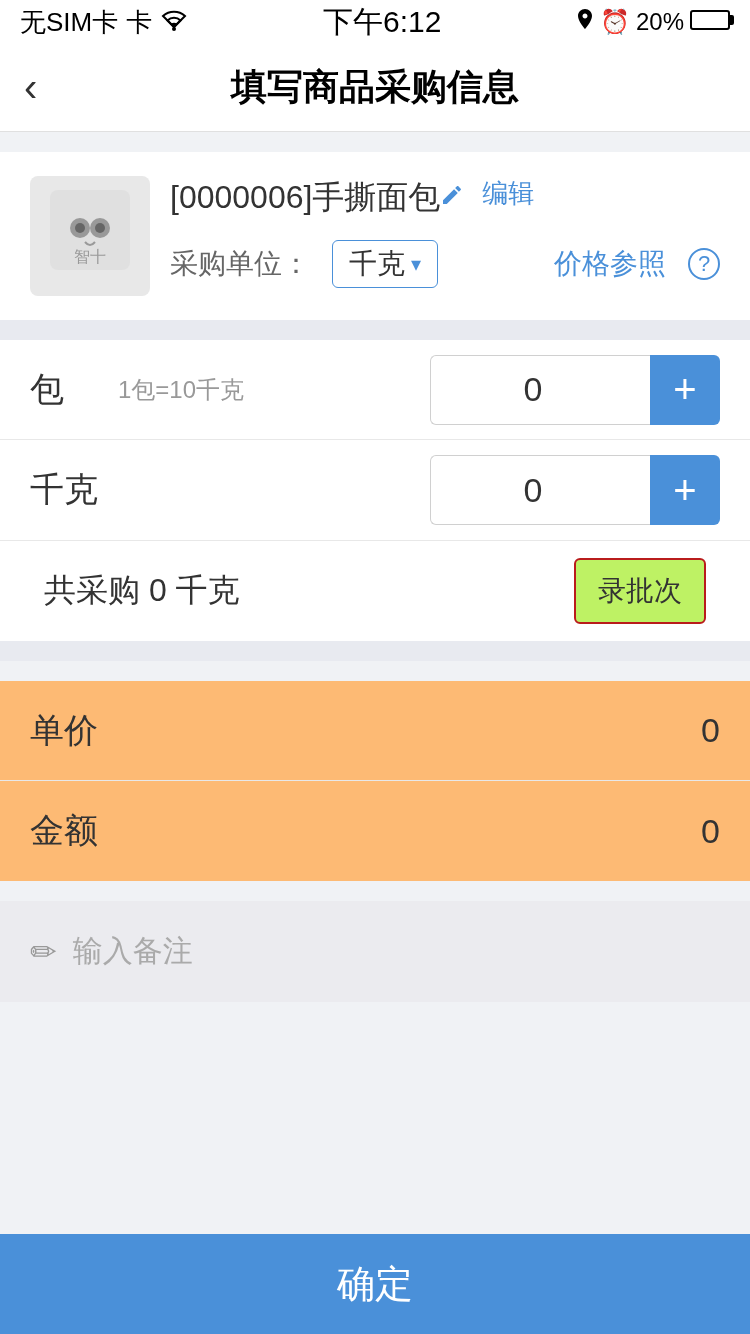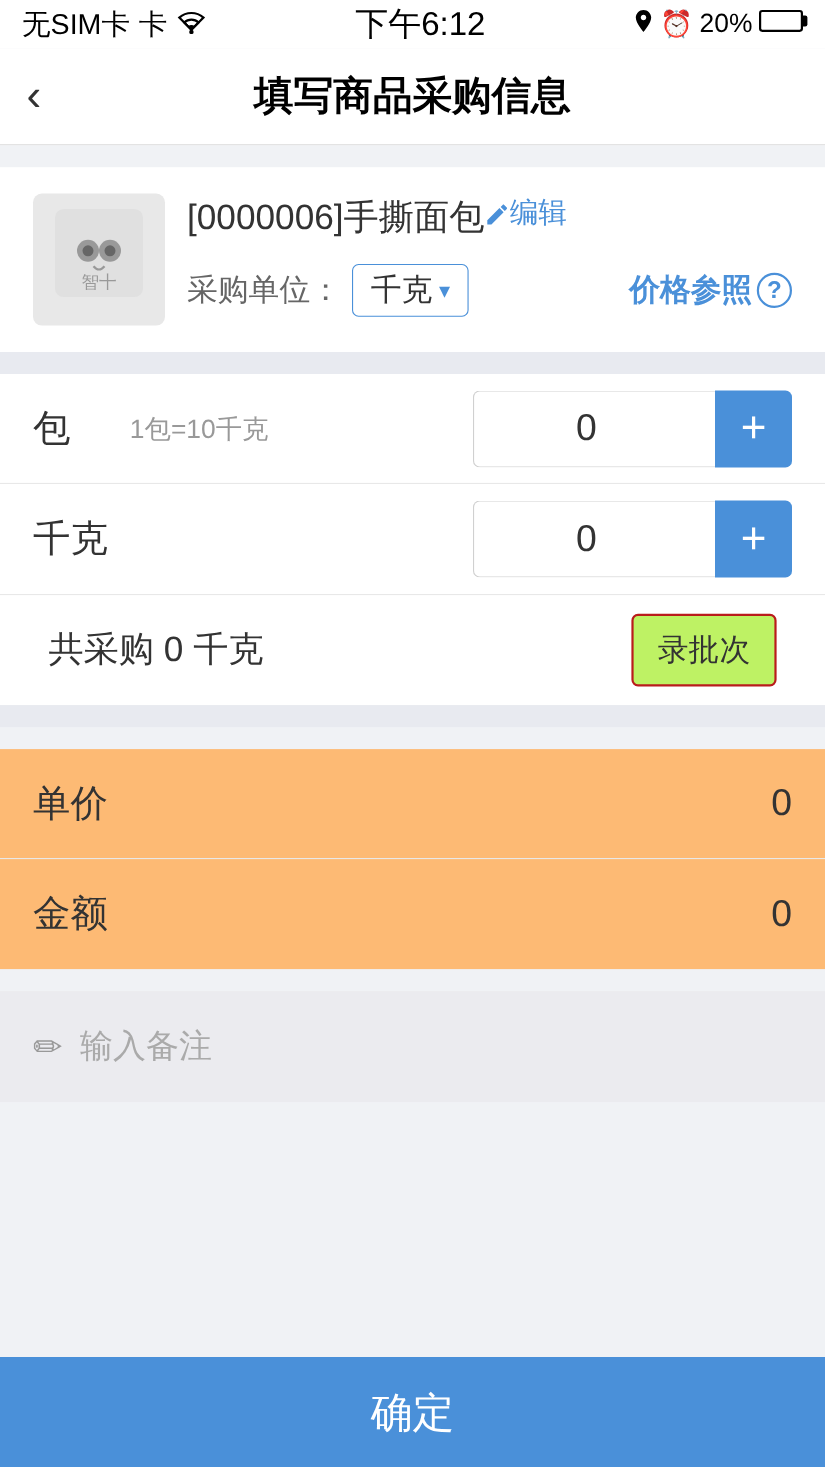--- a/index.html
+++ b/index.html
@@ -126,21 +126,21 @@
     .product-name {
       font-size: 32px;
       color: #333;
       font-weight: 500;
     }
     .edit-btn {
       color: #4a90d9;
       font-size: 26px;
       display: flex;
       align-items: center;
-      gap: 1px;
+      gap: 20px;
       cursor: pointer;
       white-space: nowrap;
     }
     .purchase-unit-row {
       display: flex;
       align-items: center;
       justify-content: space-between;
       margin-top: 20px;
     }
     .purchase-unit-label {
@@ -161,23 +161,22 @@
     }
     .unit-dropdown-arrow {
       font-size: 20px;
       color: #4a90d9;
     }
     .price-ref {
       color: #4a90d9;
       font-size: 28px;
       display: flex;
       align-items: center;
-      gap: 4px;
-      cursor: pointer;
-      font-weight: bold;
+      gap: 22px;
+      cursor: pointer;
     }
     .price-ref-help {
       width: 32px;
       height: 32px;
       border: 2px solid #4a90d9;
       border-radius: 50%;
       display: flex;
       align-items: center;
       justify-content: center;
       font-size: 22px;
@@ -399,21 +398,21 @@
     <div class="product-header">
       <div class="product-name">[0000006]手撕面包</div>
       <div class="edit-btn">
         <svg width="22" height="22" viewBox="0 0 22 22">
             <path d="M3 17.25V21h3.75L17.81 9.94l-3.75-3.75L3 17.25zM20.71 7.04c.39-.39.39-1.02 0-1.41l-2.34-2.34c-.39-.39-1.02-.39-1.41 0l-1.83 1.83 3.75 3.75 1.83-1.83z" fill="#4a90d9"></path>
           </svg>
         <span>编辑</span>
       </div>
     </div>
     <div class="purchase-unit-row">
-      <div style="display:flex; align-items:center; gap:10px;">
+      <div style="display:flex; align-items:center; gap:22px;">
         <span class="purchase-unit-label">采购单位：</span>
         <div class="unit-select">
           <span>千克</span>
           <span class="unit-dropdown-arrow">▾</span>
         </div>
       </div>
       <div class="price-ref">
         <span>价格参照</span>
         <span class="price-ref-help">?</span>
       </div>

